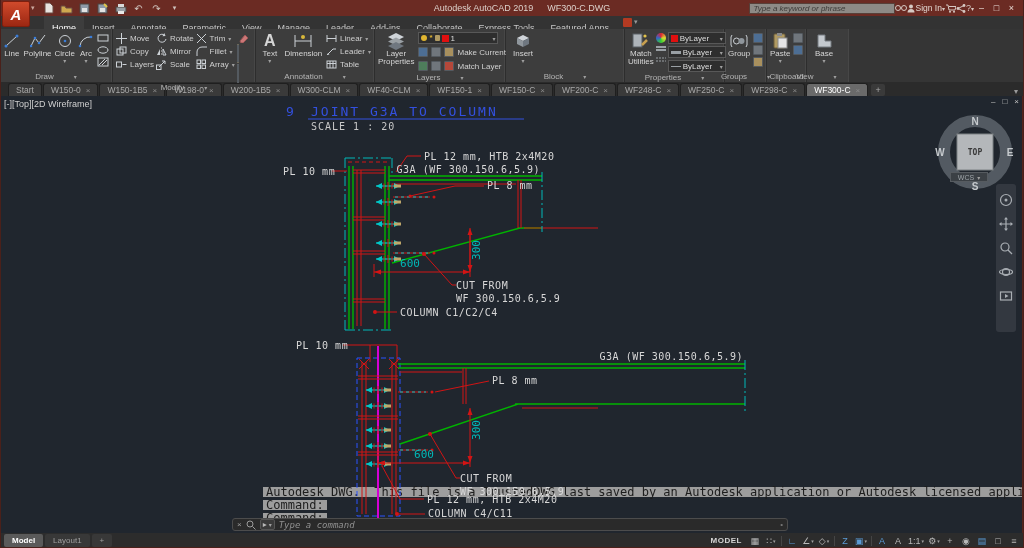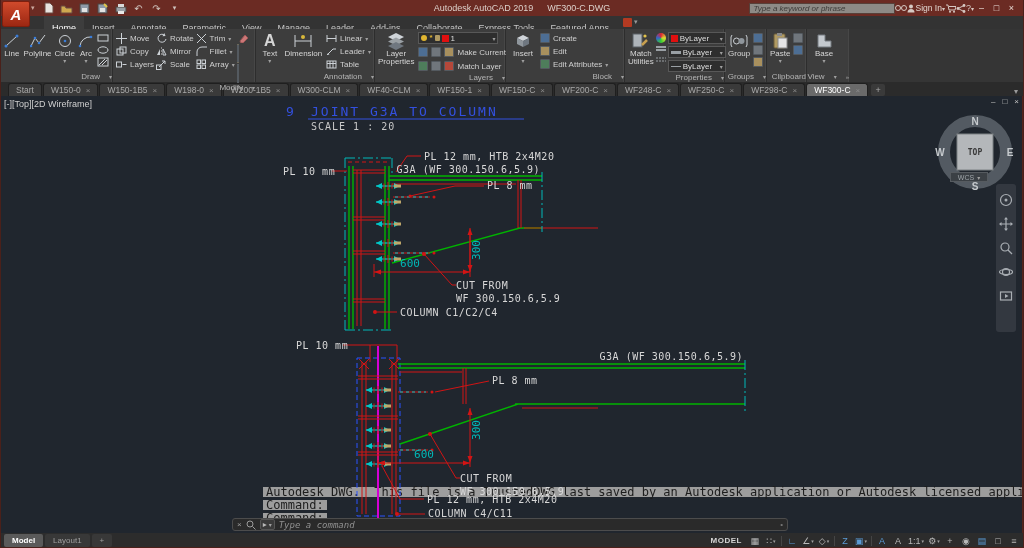--- a/index.html
+++ b/index.html
@@ -24,21 +24,21 @@
 .ribbon-tabs{position:absolute;top:16px;left:0;right:0;height:13px;background:#333;display:flex;align-items:stretch;padding-left:44px}
 .rtab{padding:12px 8px;font-size:9px;color:#c6c6c6;display:flex;align-items:center;white-space:nowrap}
 .rtab.active{background:#3d3d3d;color:#fff}
 .appbadge{width:9px;height:9px;background:#b33a22;border-radius:1px;margin:2px 2px 0 6px}
 .appbadge-caret{color:#999;font-size:7px;margin-top:2px}
 
 
 .ribbon{position:absolute;top:29px;left:0;right:0;height:53px;background:#3d3d3d;display:flex;z-index:5}
 .panel{display:flex;flex-direction:column;border-right:1px solid #2d2d2d;box-shadow:inset -1px 0 0 #474747}
 .pbody{flex:1;display:flex;padding:2px 3px 0;gap:3px;align-items:flex-start}
-.plabel{height:11px;font-size:8px;color:#b5b5b5;display:flex;align-items:center;justify-content:flex-end;gap:9px;white-space:nowrap}
+.plabel{height:11px;font-size:8px;color:#b5b5b5;display:flex;align-items:center;justify-content:center;gap:20px;white-space:nowrap}
 .caret{font-size:6px;color:#a0a0a0}
 .bigbtn{width:36px;display:flex;flex-direction:column;align-items:center;font-size:8px;color:#d6d6d6;line-height:1.05;text-align:center}
 .bigbtn .bicon{height:19px;display:flex;align-items:center;justify-content:center}
 .cols{display:flex;flex-direction:column;justify-content:flex-start;gap:1px;padding-top:1px}
 .srow{display:flex;align-items:center;gap:3px;font-size:8px;color:#d0d0d0;height:12px;white-space:nowrap}
 .minicol{display:flex;flex-direction:column;gap:2px;padding-top:2px}
 .mchip{width:10px;height:10px;background:#70767c;border-radius:1px;border:1px solid #545a60}
 .mchip.red{background:#b5483a}
 .mchip.tan{background:#a8905e}
 .mchip.green{background:#4e7d5b}
@@ -472,35 +472,20 @@
         <div class="bigbtn" style="width:28px">
           <span class="bicon">
               <svg class="icon" width="18" height="17">
                 <path d="M3 6 9 3l6 3-6 3z" fill="#cfd4d9"></path>
                 <path d="M3 6v6l6 3v-6z" fill="#8f969c"></path>
                 <path d="M15 6v6l-6 3v-6z" fill="#6f7780"></path>
               </svg>
             </span>
           <span>Insert</span>
           <span class="caret">▾</span>
-        </div>
-        <div class="cols">
-          <div class="srow">
-              <span class="mchip blue"></span>
-              <span>Create</span>
-            </div>
-          <div class="srow">
-              <span class="mchip tan"></span>
-              <span>Edit</span>
-            </div>
-          <div class="srow">
-              <span class="mchip green"></span>
-              <span>Edit Attributes</span>
-              <span class="caret">▾</span>
-            </div>
         </div>
       </div>
       <div class="plabel">
           <span>Block</span>
           <span class="caret">▾</span>
         </div>
     </div>
 
     <div class="panel" style="width:100px">
       <div class="pbody" style="gap:2px">

